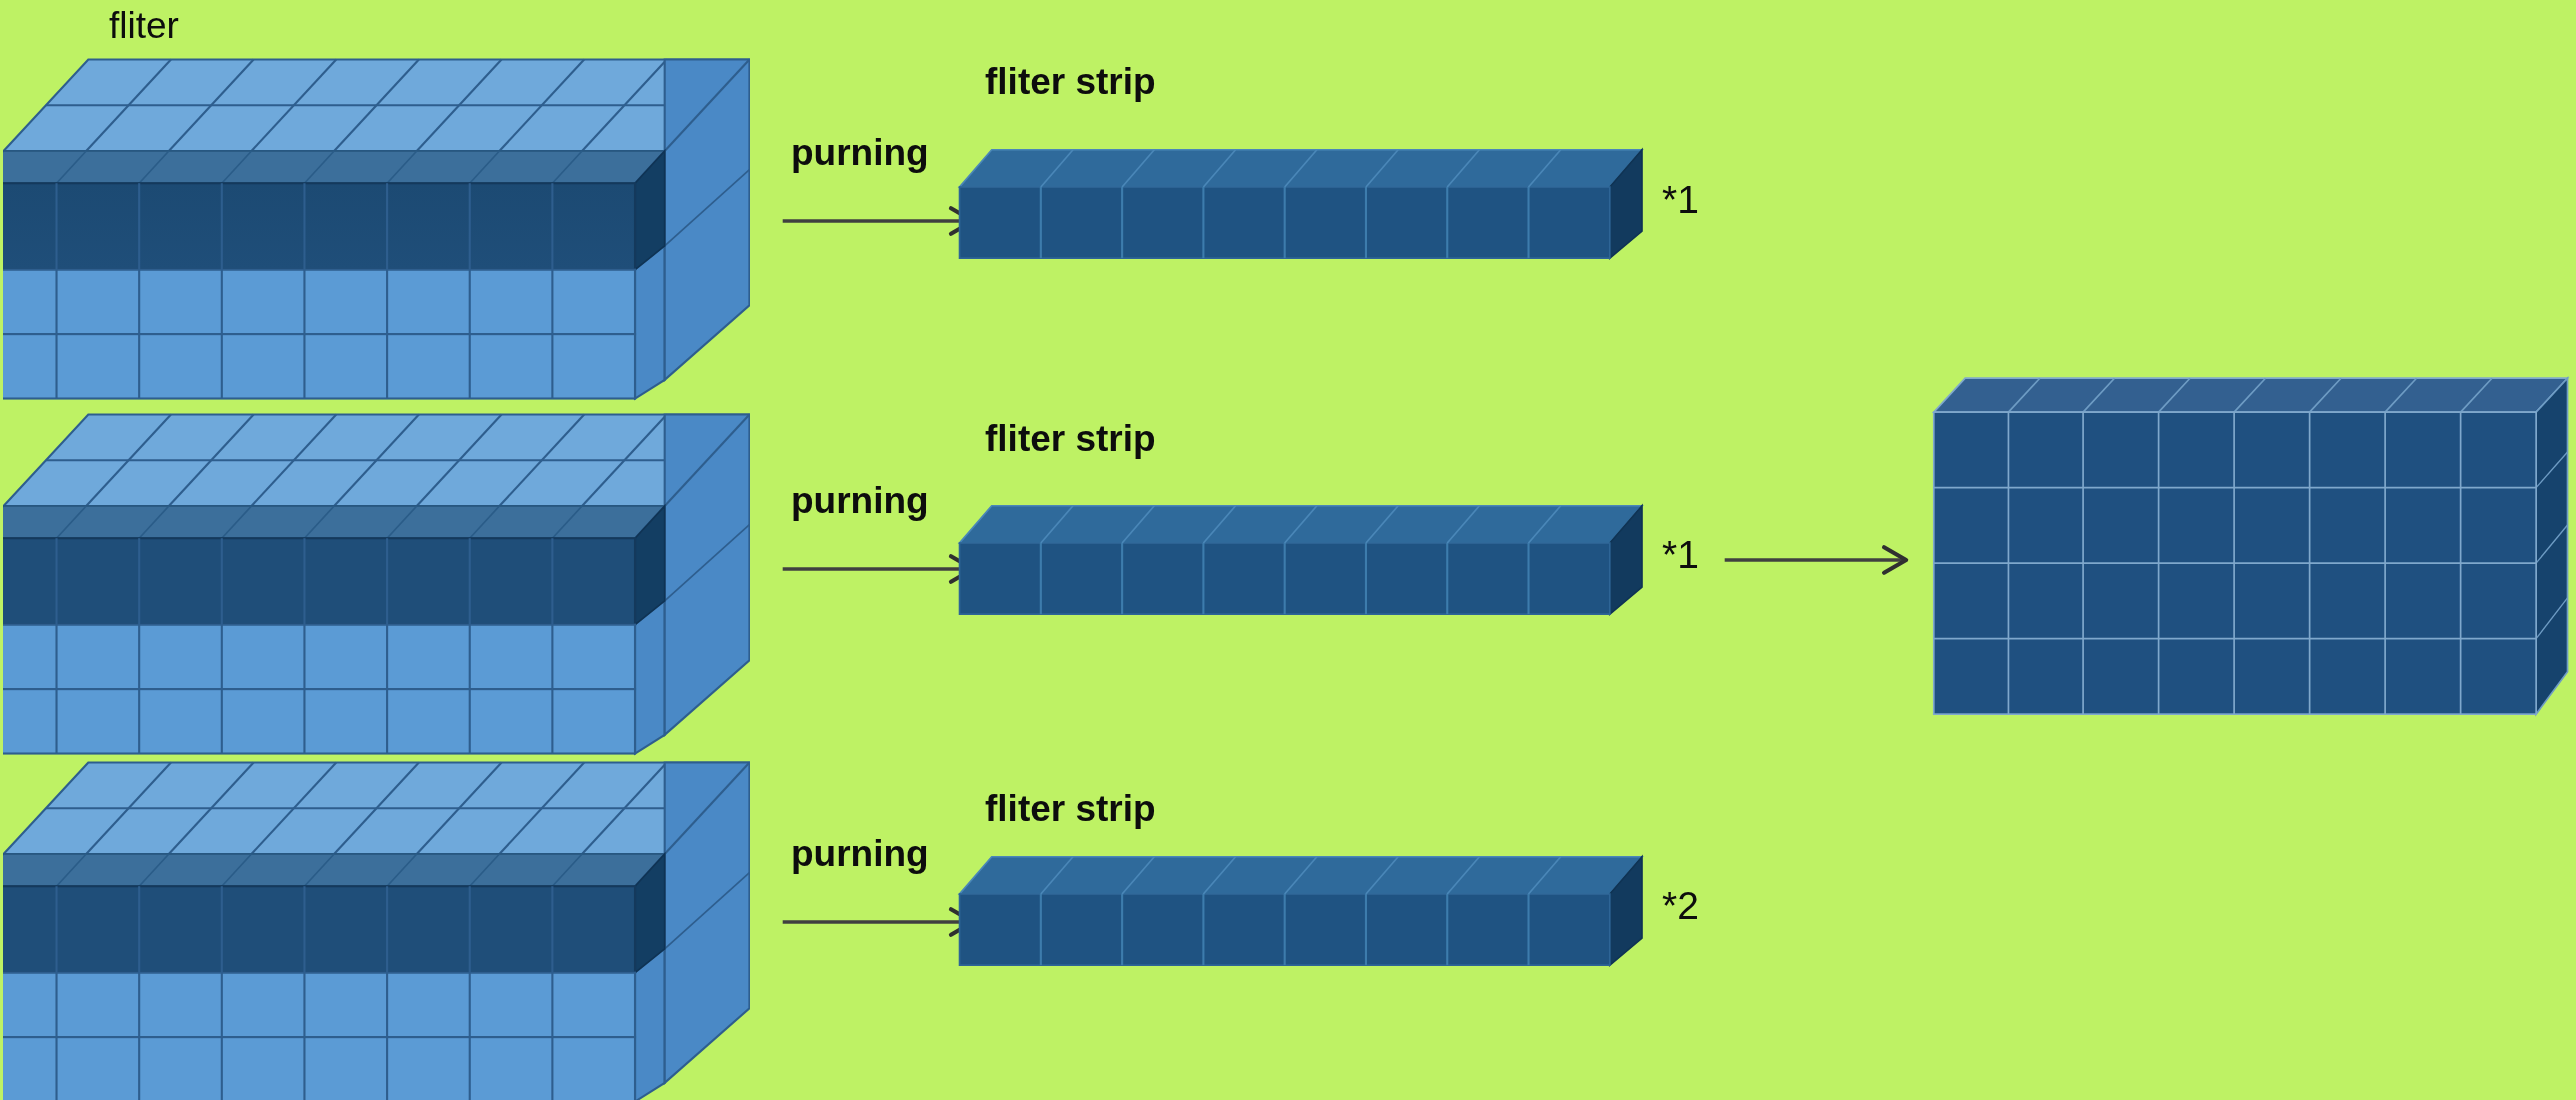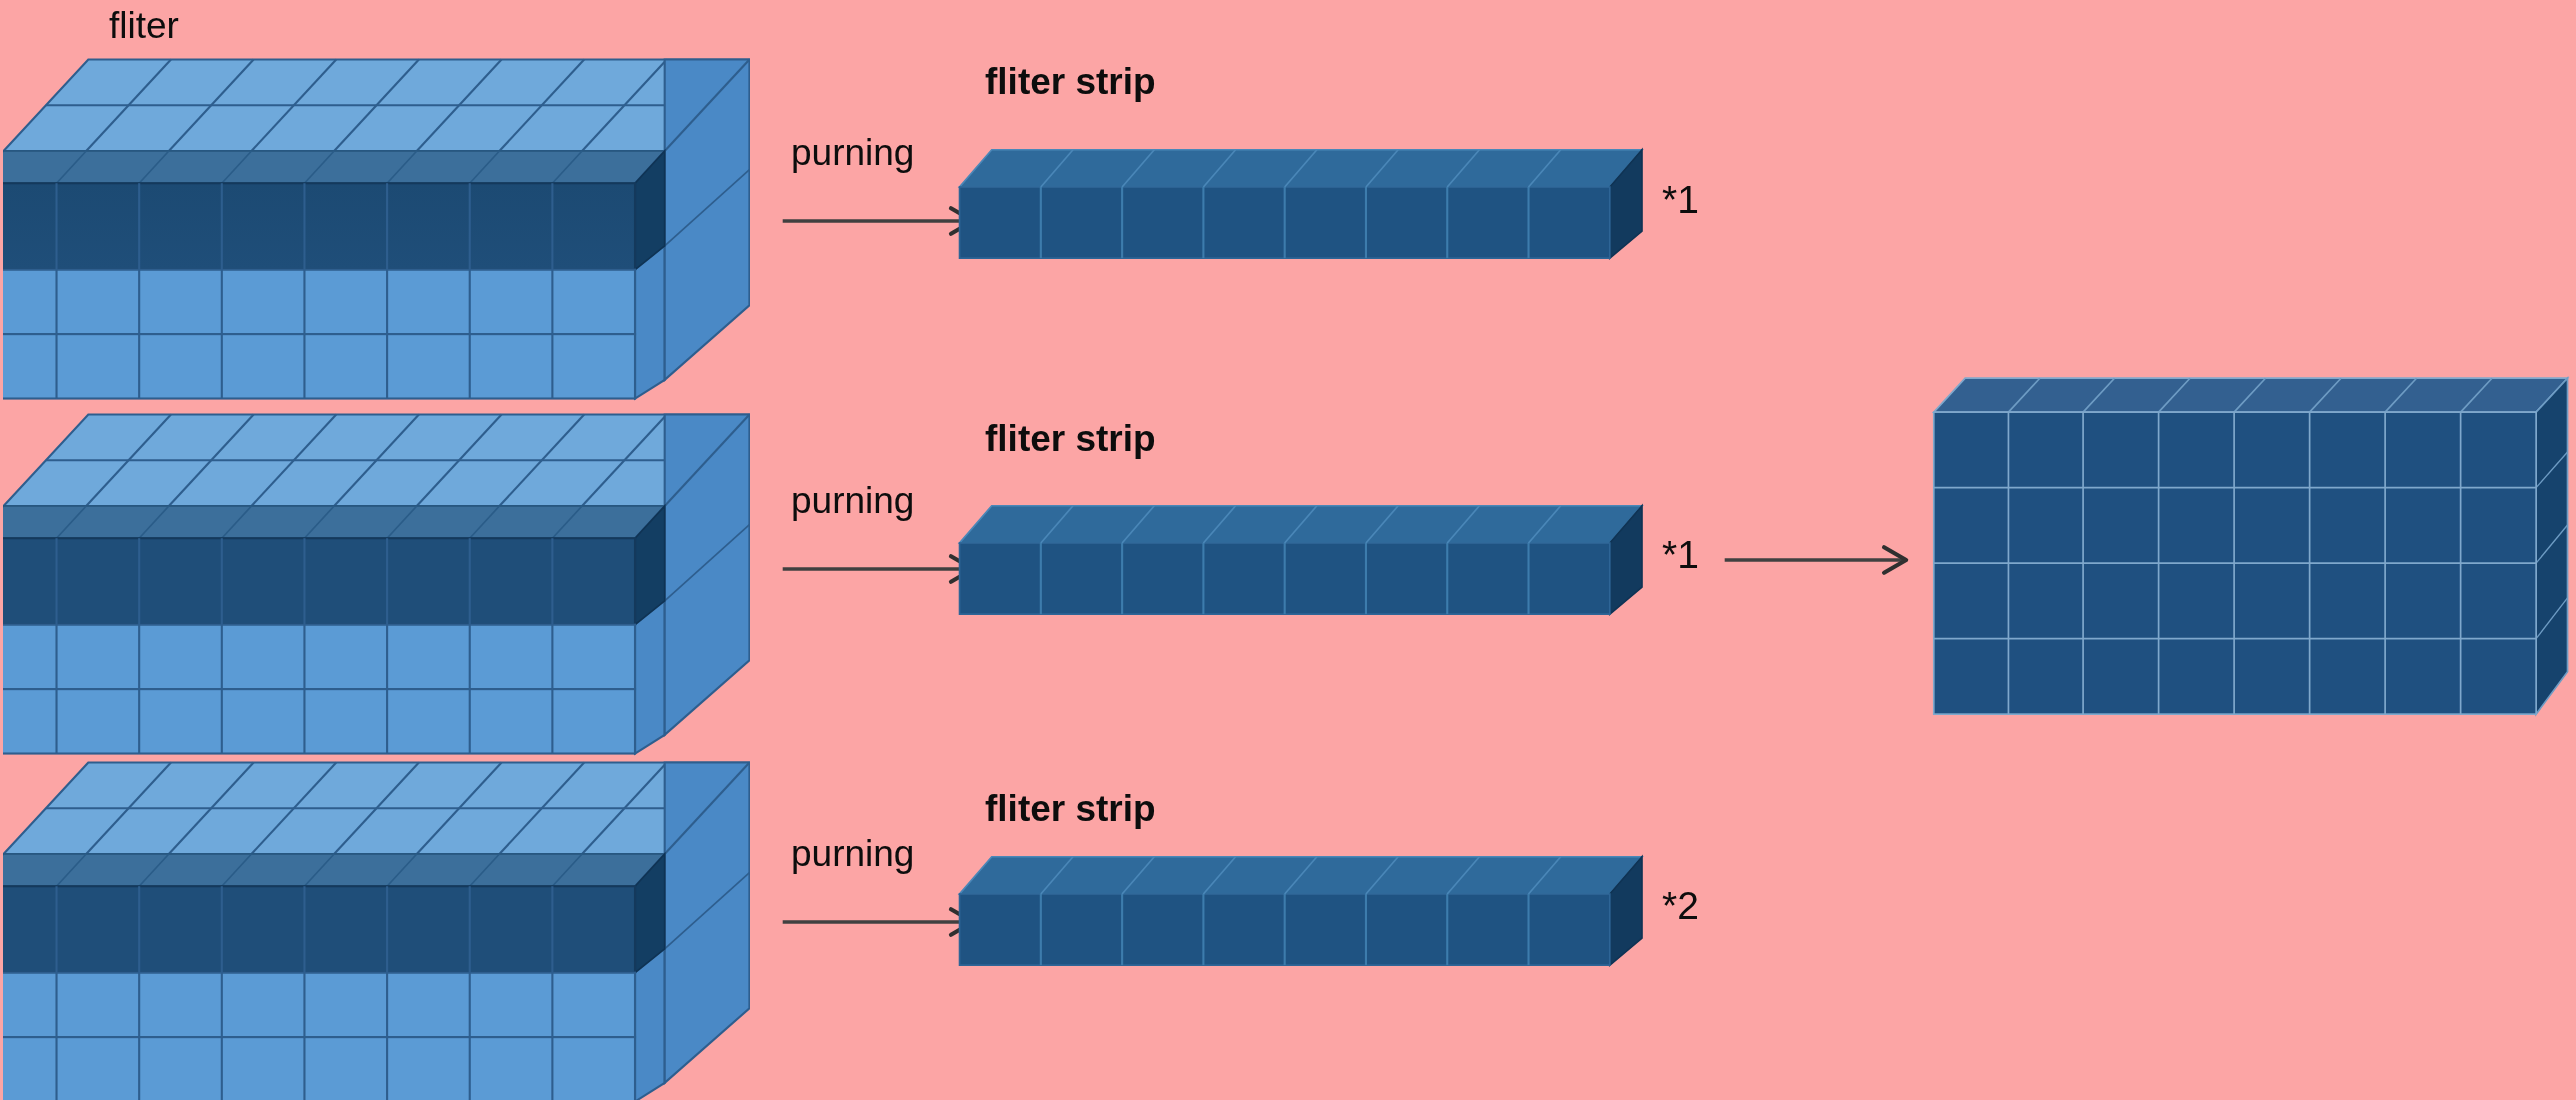--- a/index.html
+++ b/index.html
@@ -1,23 +1,23 @@
 <!DOCTYPE html>
 <html style="font-size:13.6px"><head>
 <meta charset="utf-8">
 <title>Filter Pruning Diagram</title>
 <style>
   html,body{margin:0;padding:0;background:#ffffff;}
   body{width:2576px;height:1101px;font-family:"Liberation Sans",sans-serif;overflow:hidden;}
-  #stage{position:relative;width:2576px;height:1101px;background:#fca5a5;}
+  #stage{position:relative;width:2576px;height:1101px;background:#bef264;}
 
   .lbl{position:absolute;color:#0d0d0d;white-space:nowrap;font-weight:400;}
   .lbl-filter{font-size:37px;}
   .lbl-strip{font-size:37px;font-weight:bold;}
-  .lbl-purning{font-size:37px;}
+  .lbl-purning{font-size:37px;font-weight:bold;}
   .lbl-mult{font-size:39px;}
 
   
   .cube{position:absolute;}
   .cube svg{display:block;}
 
   
   .arrow{position:absolute;}
   .arrow svg{display:block;}
 

